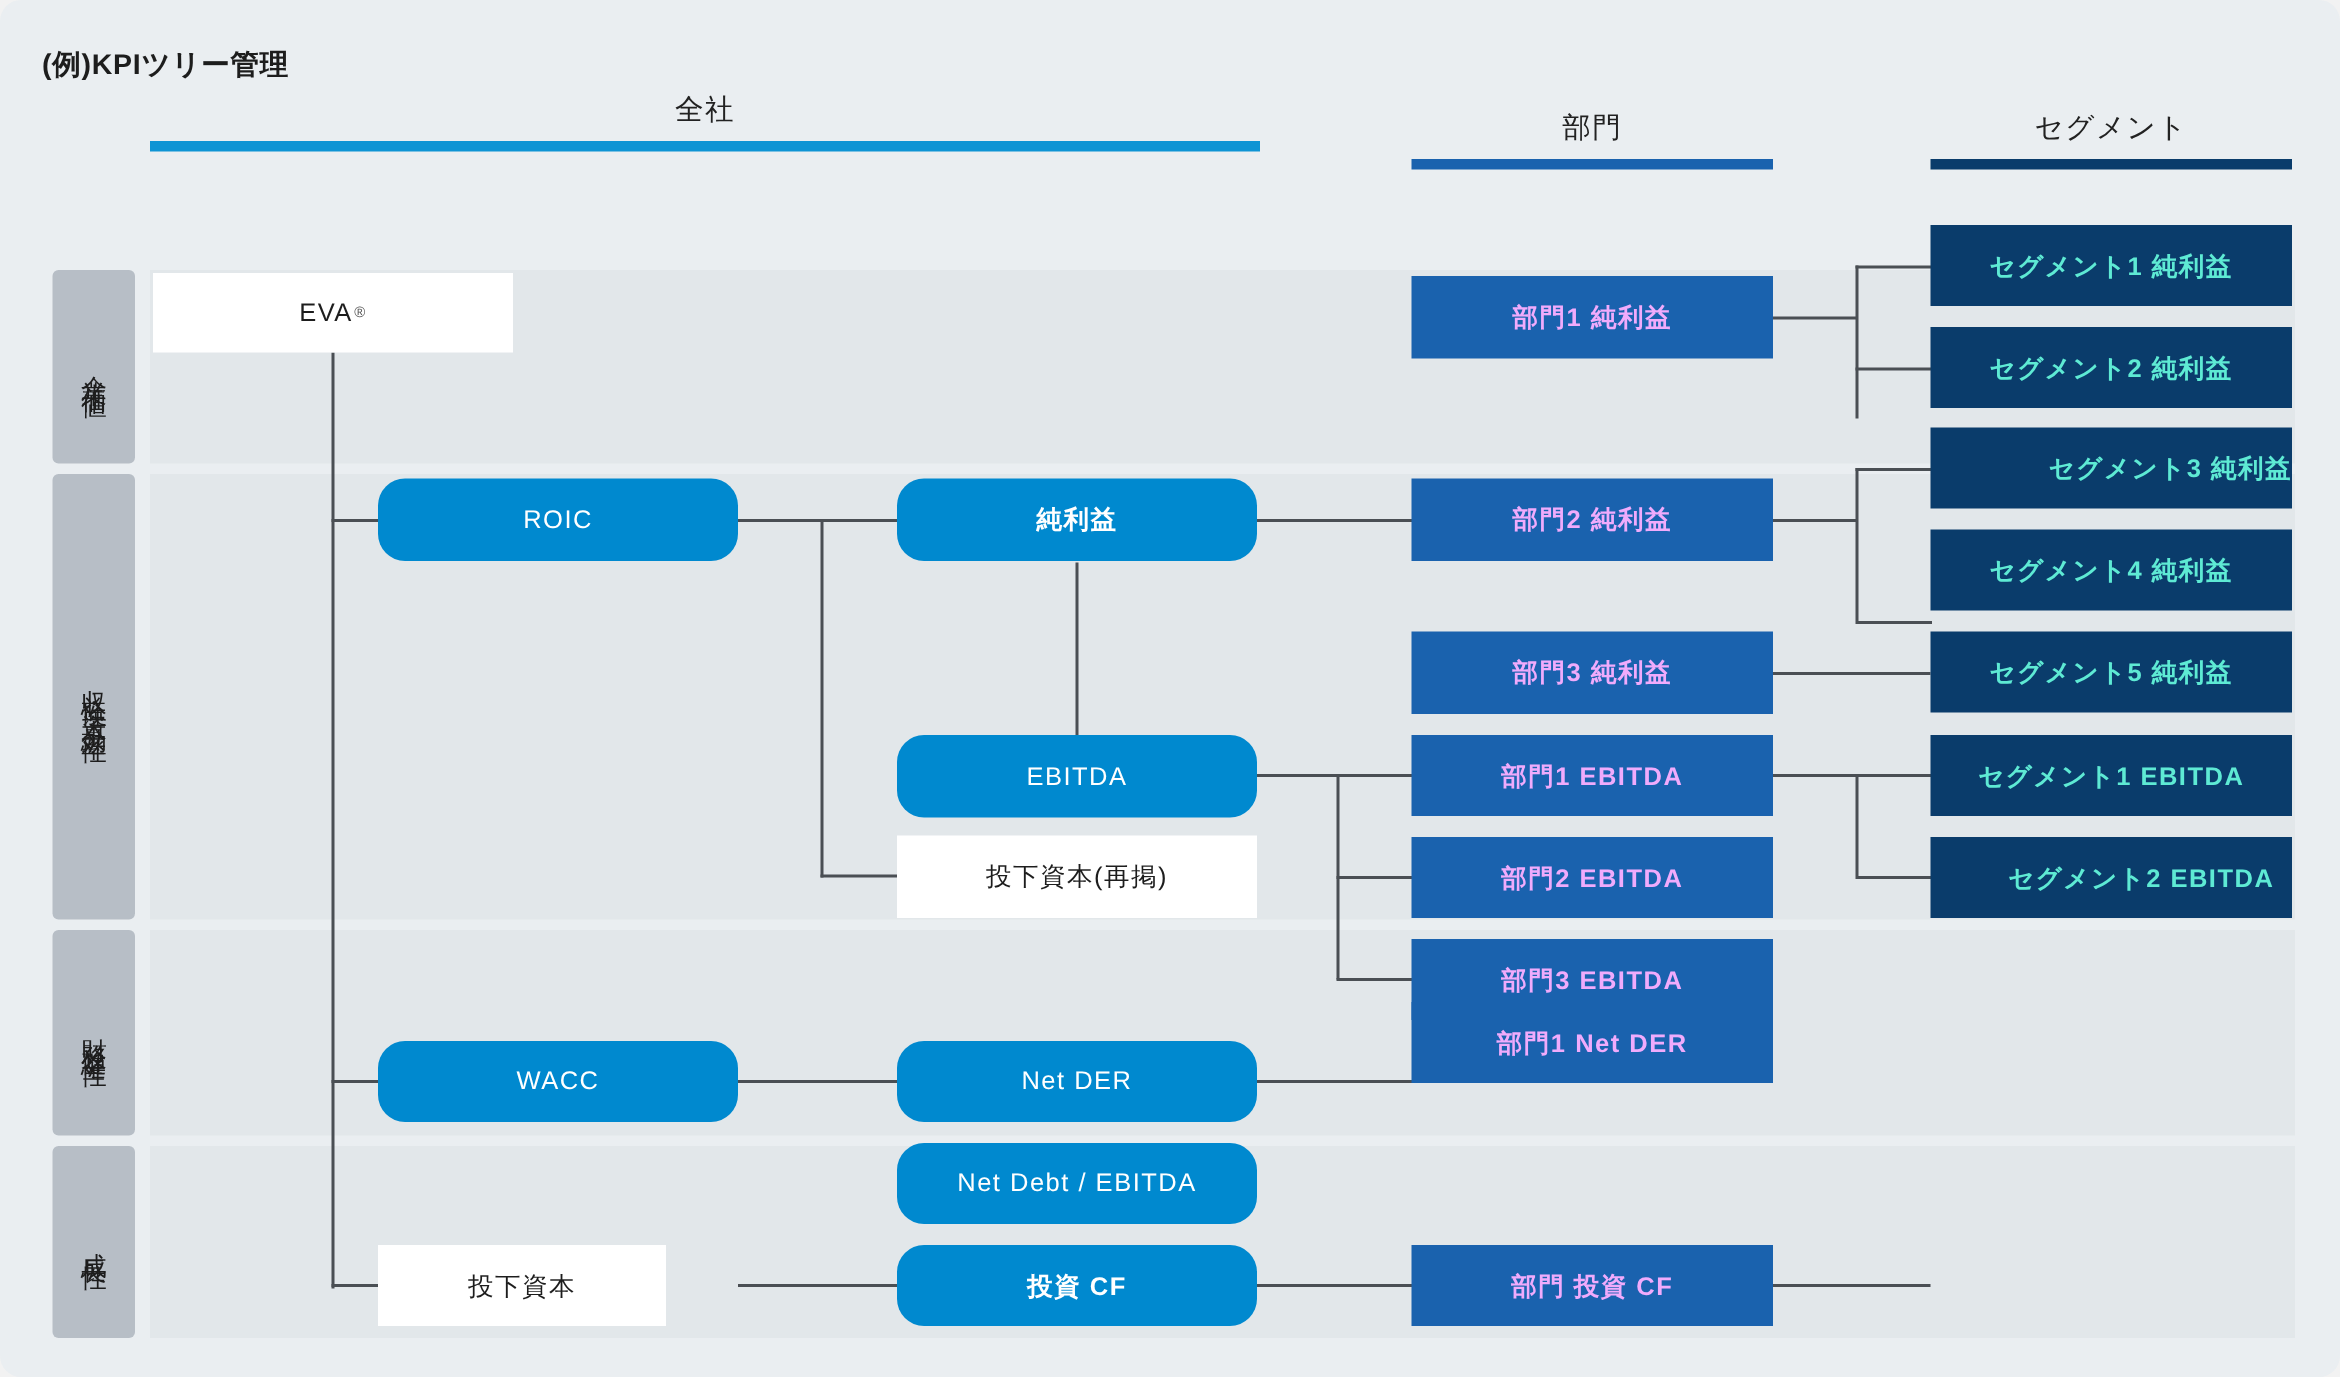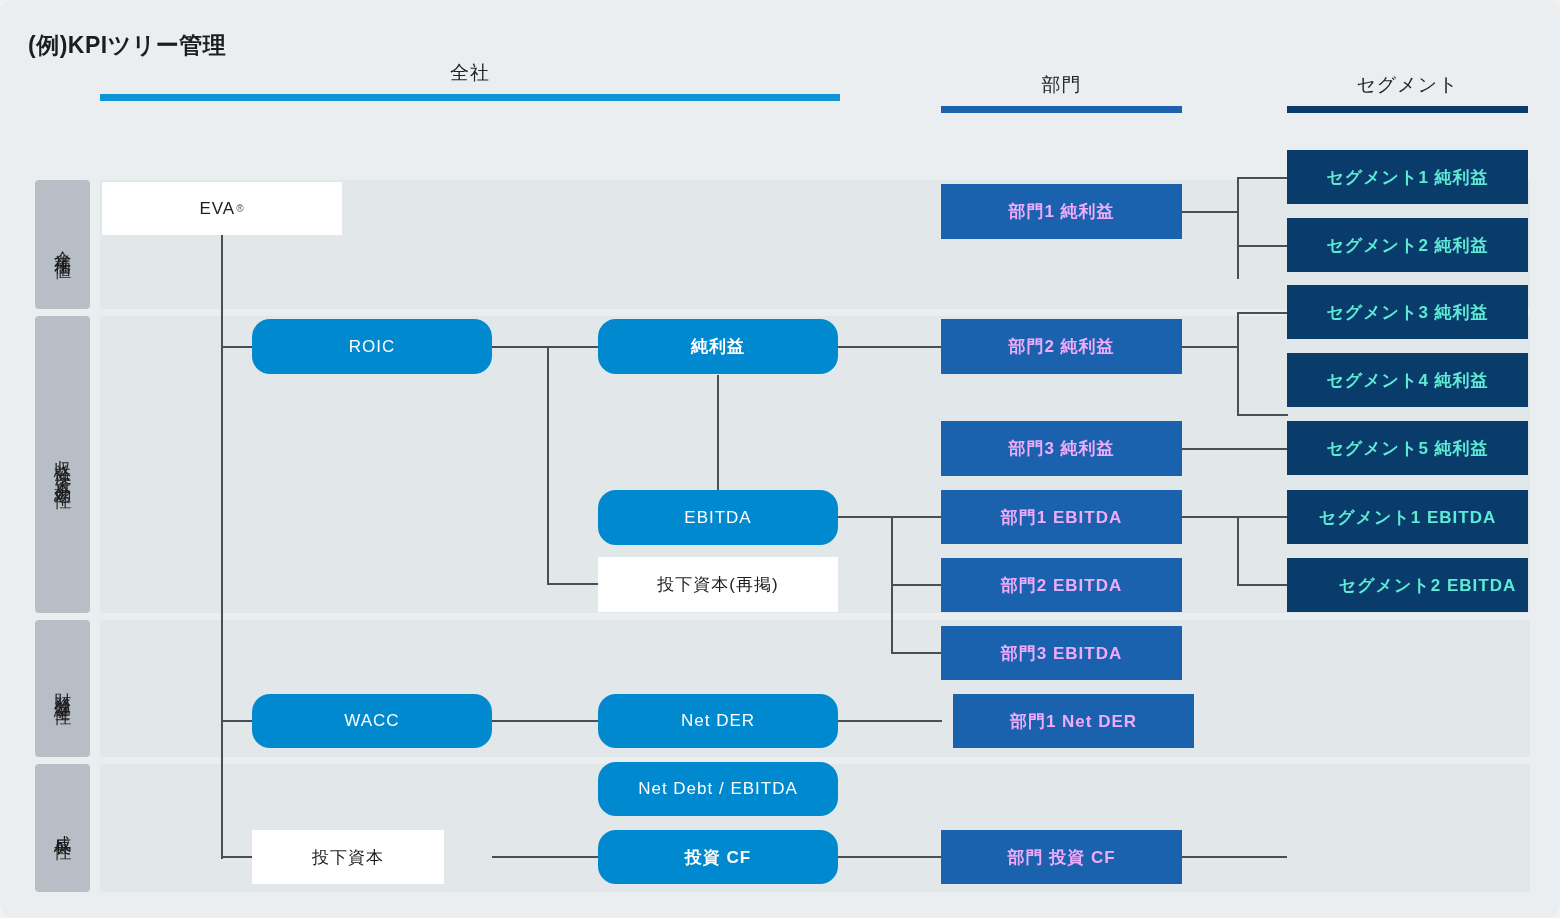--- a/index.html
+++ b/index.html
@@ -13,21 +13,21 @@
   #canvas{
     position:absolute;left:0;top:0;width:1560px;height:918px;
     background:#eaeef1;
     border-radius:14px;
     overflow:hidden;
   }
 
   
   .title{
     position:absolute;left:28px;top:30px;
-    font-size:23px;font-weight:bold;color:#1d1d1d;
+    font-size:19px;font-weight:bold;color:#1d1d1d;
     letter-spacing:.5px;
     text-align:center;
   }
 
   
   .colhead{position:absolute;text-align:center;}
   .colhead .lbl{
     font-size:19px;color:#222;display:block;margin-bottom:8px;
     letter-spacing:1px;
   }
@@ -209,34 +209,34 @@
   </div>
   <div class="box mid" style="left:941px;top:490px;width:241px;height:54px;">
     <span>部門1 EBITDA</span>
   </div>
   <div class="box mid" style="left:941px;top:558px;width:241px;height:54px;">
     <span>部門2 EBITDA</span>
   </div>
   <div class="box mid" style="left:941px;top:626px;width:241px;height:54px;">
     <span>部門3 EBITDA</span>
   </div>
-  <div class="box mid" style="left:941px;top:694px;width:241px;height:54px;margin-left:12px;">
+  <div class="box mid" style="left:941px;top:668px;width:241px;height:54px;">
     <span>部門1 Net DER</span>
   </div>
   <div class="box mid" style="left:941px;top:830px;width:241px;height:54px;">
     <span>部門 投資 CF</span>
   </div>
 
   <div class="box navy" style="left:1287px;top:150px;width:241px;height:54px;">
     <span>セグメント1 純利益</span>
   </div>
   <div class="box navy" style="left:1287px;top:218px;width:241px;height:54px;">
     <span>セグメント2 純利益</span>
   </div>
-  <div class="box navy" style="left:1287px;top:285px;width:241px;height:54px;">
+  <div class="box navy" style="left:1287px;top:285px;width:241px;height:54px;justify-content:flex-end;">
     <span>セグメント3 純利益</span>
   </div>
   <div class="box navy" style="left:1287px;top:353px;width:241px;height:54px;">
     <span>セグメント4 純利益</span>
   </div>
   <div class="box navy" style="left:1287px;top:421px;width:241px;height:54px;">
     <span>セグメント5 純利益</span>
   </div>
   <div class="box navy" style="left:1287px;top:490px;width:241px;height:54px;">
     <span>セグメント1 EBITDA</span>

